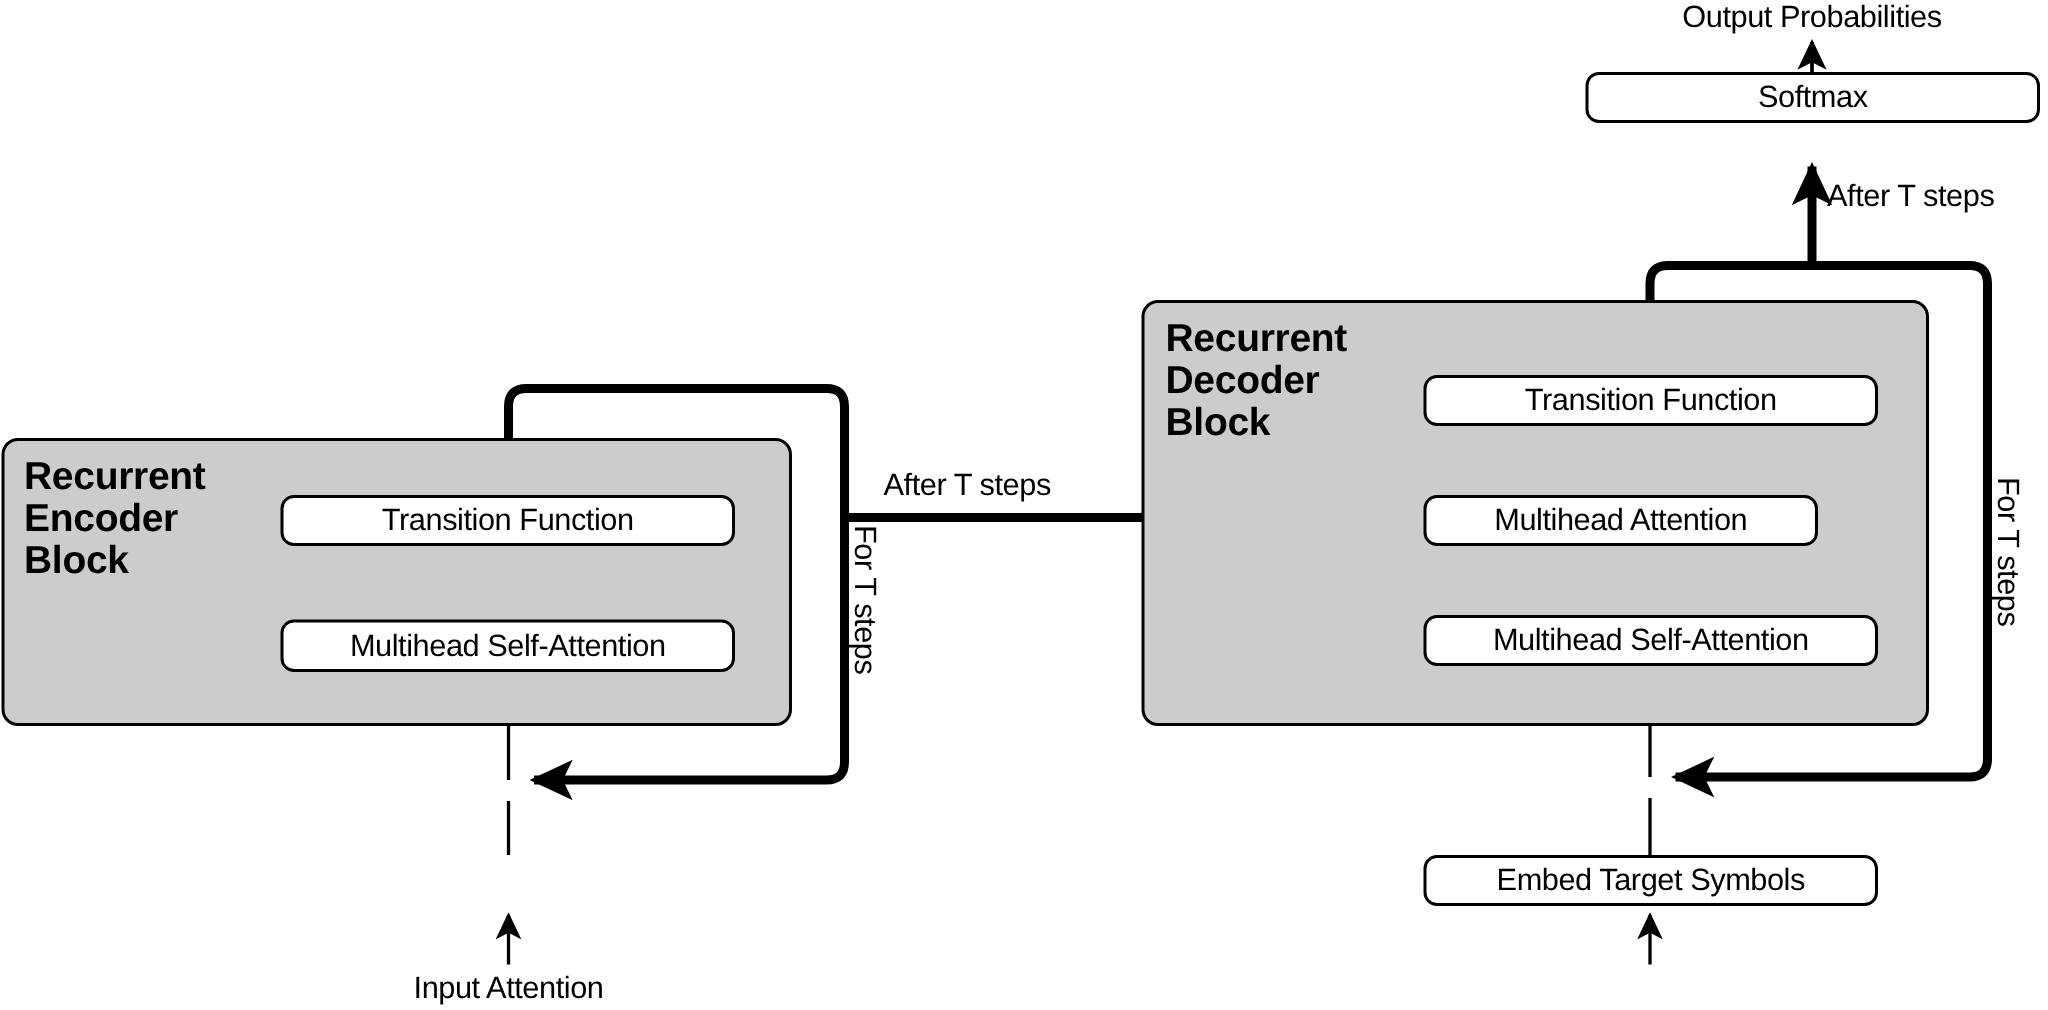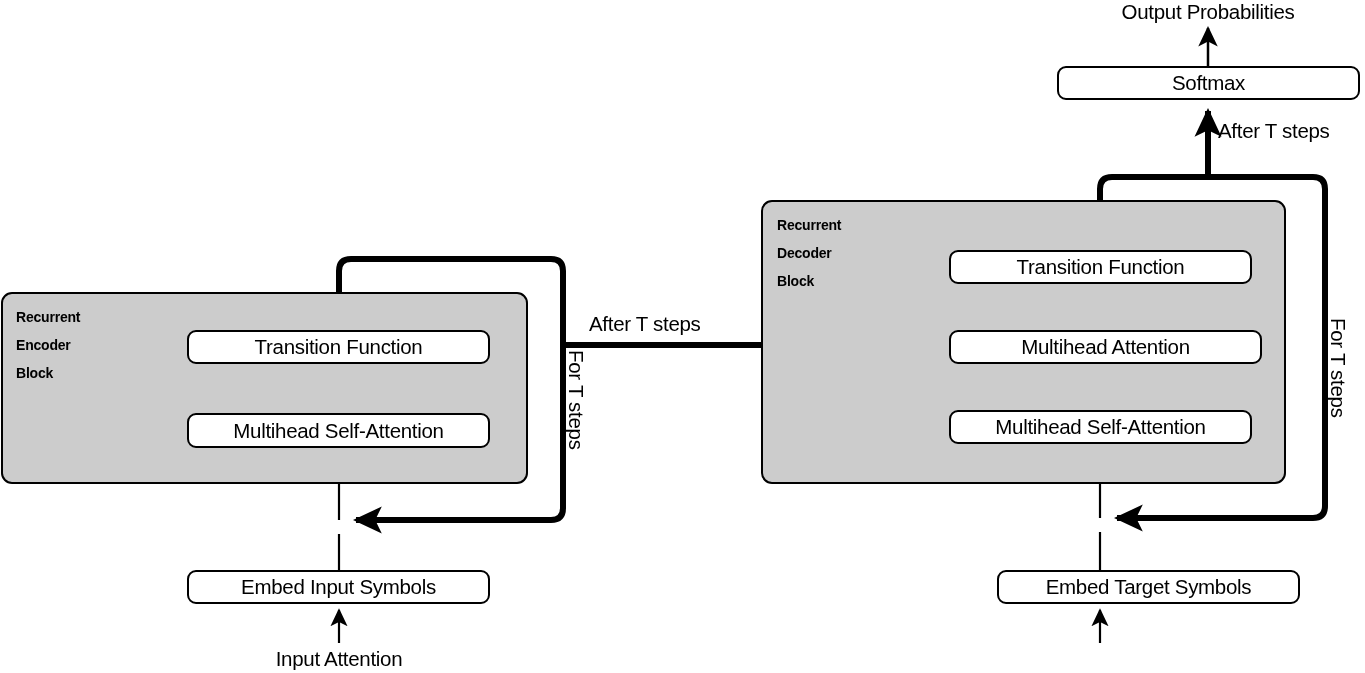--- a/index.html
+++ b/index.html
@@ -30,21 +30,21 @@
   .group-panel {
     position: absolute;
     background: #cccccc;
     border: 2.5px solid #000000;
     border-radius: 11px;
     box-sizing: border-box;
   }
   .group-label {
     position: absolute;
     font-weight: bold;
-    font-size: 14px;
+    font-size: 26px;
     line-height: 28px;
     color: #000000;
     letter-spacing: -0.2px;
     white-space: pre-line;
   }
   
   .node-box {
     position: absolute;
     background: #ffffff;
     border: 2.5px solid #000000;
@@ -129,44 +129,43 @@
   <div class="group-panel" style="left:1px; top:292px; width:527px; height:192px;"></div>
 
   <div class="group-label" style="left:16px; top:303px;">Recurrent
 Encoder
 Block</div>
 
   <div class="node-box" style="left:187px; top:330px; width:303px; height:34px;">Transition Function</div>
 
   <div class="node-box" style="left:187px; top:413px; width:303px; height:35px;">Multihead Self-Attention</div>
 
-  <div class="node-box" style="left:187px; top:570px; width:303px; height:34px;">Embed Input Symbols</div>
 
   <div class="caption center" style="left:339px; top:647px;">Input Attention</div>
 
   <div class="caption vertical" style="left:588px; top:350px;">For T steps</div>
 
   <div class="caption" style="left:589px; top:312px;">After T steps</div>
 
   <div class="group-panel" style="left:761px; top:200px; width:525px; height:284px;"></div>
 
   <div class="group-label" style="left:777px; top:211px;">Recurrent
 Decoder
 Block</div>
 
   <div class="node-box" style="left:949px; top:250px; width:303px; height:34px;">Transition Function</div>
 
-  <div class="node-box" style="left:949px; top:330px; width:313px; height:34px;">Multihead Attention</div>
+  <div class="node-box" style="left:949px; top:330px; width:263px; height:34px;">Multihead Attention</div>
 
   <div class="node-box" style="left:949px; top:410px; width:303px; height:34px;">Multihead Self-Attention</div>
 
-  <div class="node-box" style="left:949px; top:570px; width:303px; height:34px;margin-left:48px;">Embed Target Symbols</div>
+  <div class="node-box" style="left:949px; top:570px; width:303px; height:34px;">Embed Target Symbols</div>
 
 
   <div class="caption vertical" style="left:1350px; top:318px;">For T steps</div>
 
-  <div class="node-box" style="left:1057px; top:66px; width:303px; height:34px;">Softmax</div>
+  <div class="node-box" style="left:1057px; top:48px; width:303px; height:34px;">Softmax</div>
 
   <div class="caption center" style="left:1208px; top:0px;">Output Probabilities</div>
 
   <div class="caption" style="left:1218px; top:119px;">After T steps</div>
 
 </div>
 
 </body></html>

